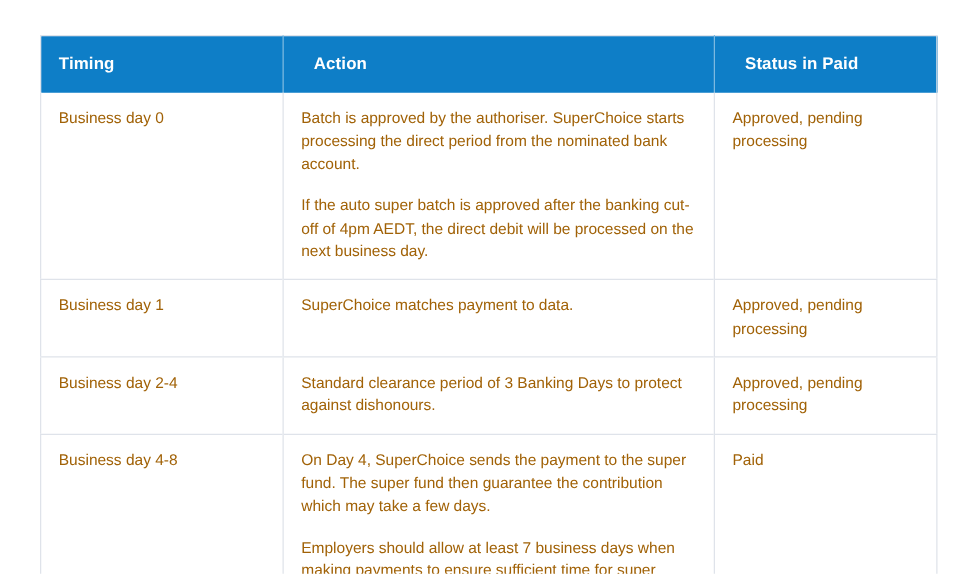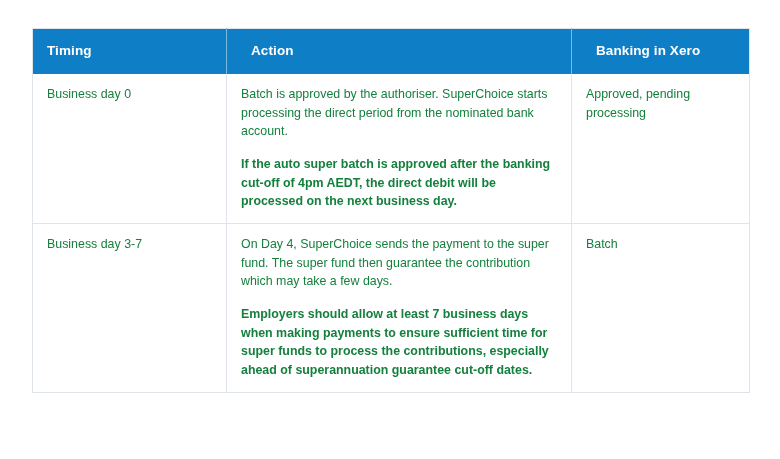--- a/index.html
+++ b/index.html
@@ -61,21 +61,21 @@
   }
 
   thead th.divided {
     border-left: 1px solid #7cb9e0;
     padding-left: 24px;
   }
 
   tbody td {
     border-top: 1px solid #dfe3ea;
     border-left: 1px solid #dfe3ea;
-    color: #15803d;
+    color: #a16207;
     font-size: 12.4px;
     line-height: 1.48;
     padding: 11px 14px 13px 14px;
     vertical-align: top;
     box-sizing: border-box;
   }
 
   tbody td.cell-timing {
     border-left: 0;
   }
@@ -83,21 +83,20 @@
   tbody tr:first-child td {
     border-top: 0;
   }
 
   .para {
     margin: 0;
   }
 
   .para + .para {
     margin-top: 15px;
-    font-weight: bold;
   }
 
   .cell-status .para,
   .cell-timing .para {
     margin-top: 0;
   }
 </style>
 </head>
 <body>
 
@@ -106,49 +105,71 @@
     <table class="timeline-table">
       <colgroup>
         <col class="col-timing">
         <col class="col-action">
         <col class="col-status">
       </colgroup>
       <thead>
         <tr class="header-row">
           <th>Timing</th>
           <th class="divided">Action</th>
-          <th class="divided">Banking in Xero</th>
+          <th class="divided">Status in Paid</th>
         </tr>
       </thead>
       <tbody>
 
         <tr>
           <td class="cell-timing">
             <p class="para">Business day 0</p>
           </td>
           <td class="cell-action">
             <p class="para">Batch is approved by the authoriser. SuperChoice starts processing the direct period from the nominated bank account.</p>
             <p class="para">If the auto super batch is approved after the banking cut-off of 4pm AEDT, the direct debit will be processed on the next business day.</p>
           </td>
           <td class="cell-status">
             <p class="para">Approved, pending processing</p>
           </td>
         </tr>
 
-
+        <tr>
+          <td class="cell-timing">
+            <p class="para">Business day 1</p>
+          </td>
+          <td class="cell-action">
+            <p class="para">SuperChoice matches payment to data.</p>
+          </td>
+          <td class="cell-status">
+            <p class="para">Approved, pending processing</p>
+          </td>
+        </tr>
 
         <tr>
           <td class="cell-timing">
-            <p class="para">Business day 3-7</p>
+            <p class="para">Business day 2-4</p>
+          </td>
+          <td class="cell-action">
+            <p class="para">Standard clearance period of 3 Banking Days to protect against dishonours.</p>
+          </td>
+          <td class="cell-status">
+            <p class="para">Approved, pending processing</p>
+          </td>
+        </tr>
+
+        <tr>
+          <td class="cell-timing">
+            <p class="para">Business day 4-8</p>
           </td>
           <td class="cell-action">
             <p class="para">On Day 4, SuperChoice sends the payment to the super fund. The super fund then guarantee the contribution which may take a few days.</p>
             <p class="para">Employers should allow at least 7 business days when making payments to ensure sufficient time for super funds to process the contributions, especially ahead of superannuation guarantee cut-off dates.</p>
           </td>
           <td class="cell-status">
-            <p class="para">Batch</p>
+            <p class="para">Paid</p>
           </td>
         </tr>
 
       </tbody>
     </table>
   </div>
 </div>
 
 </body></html>

